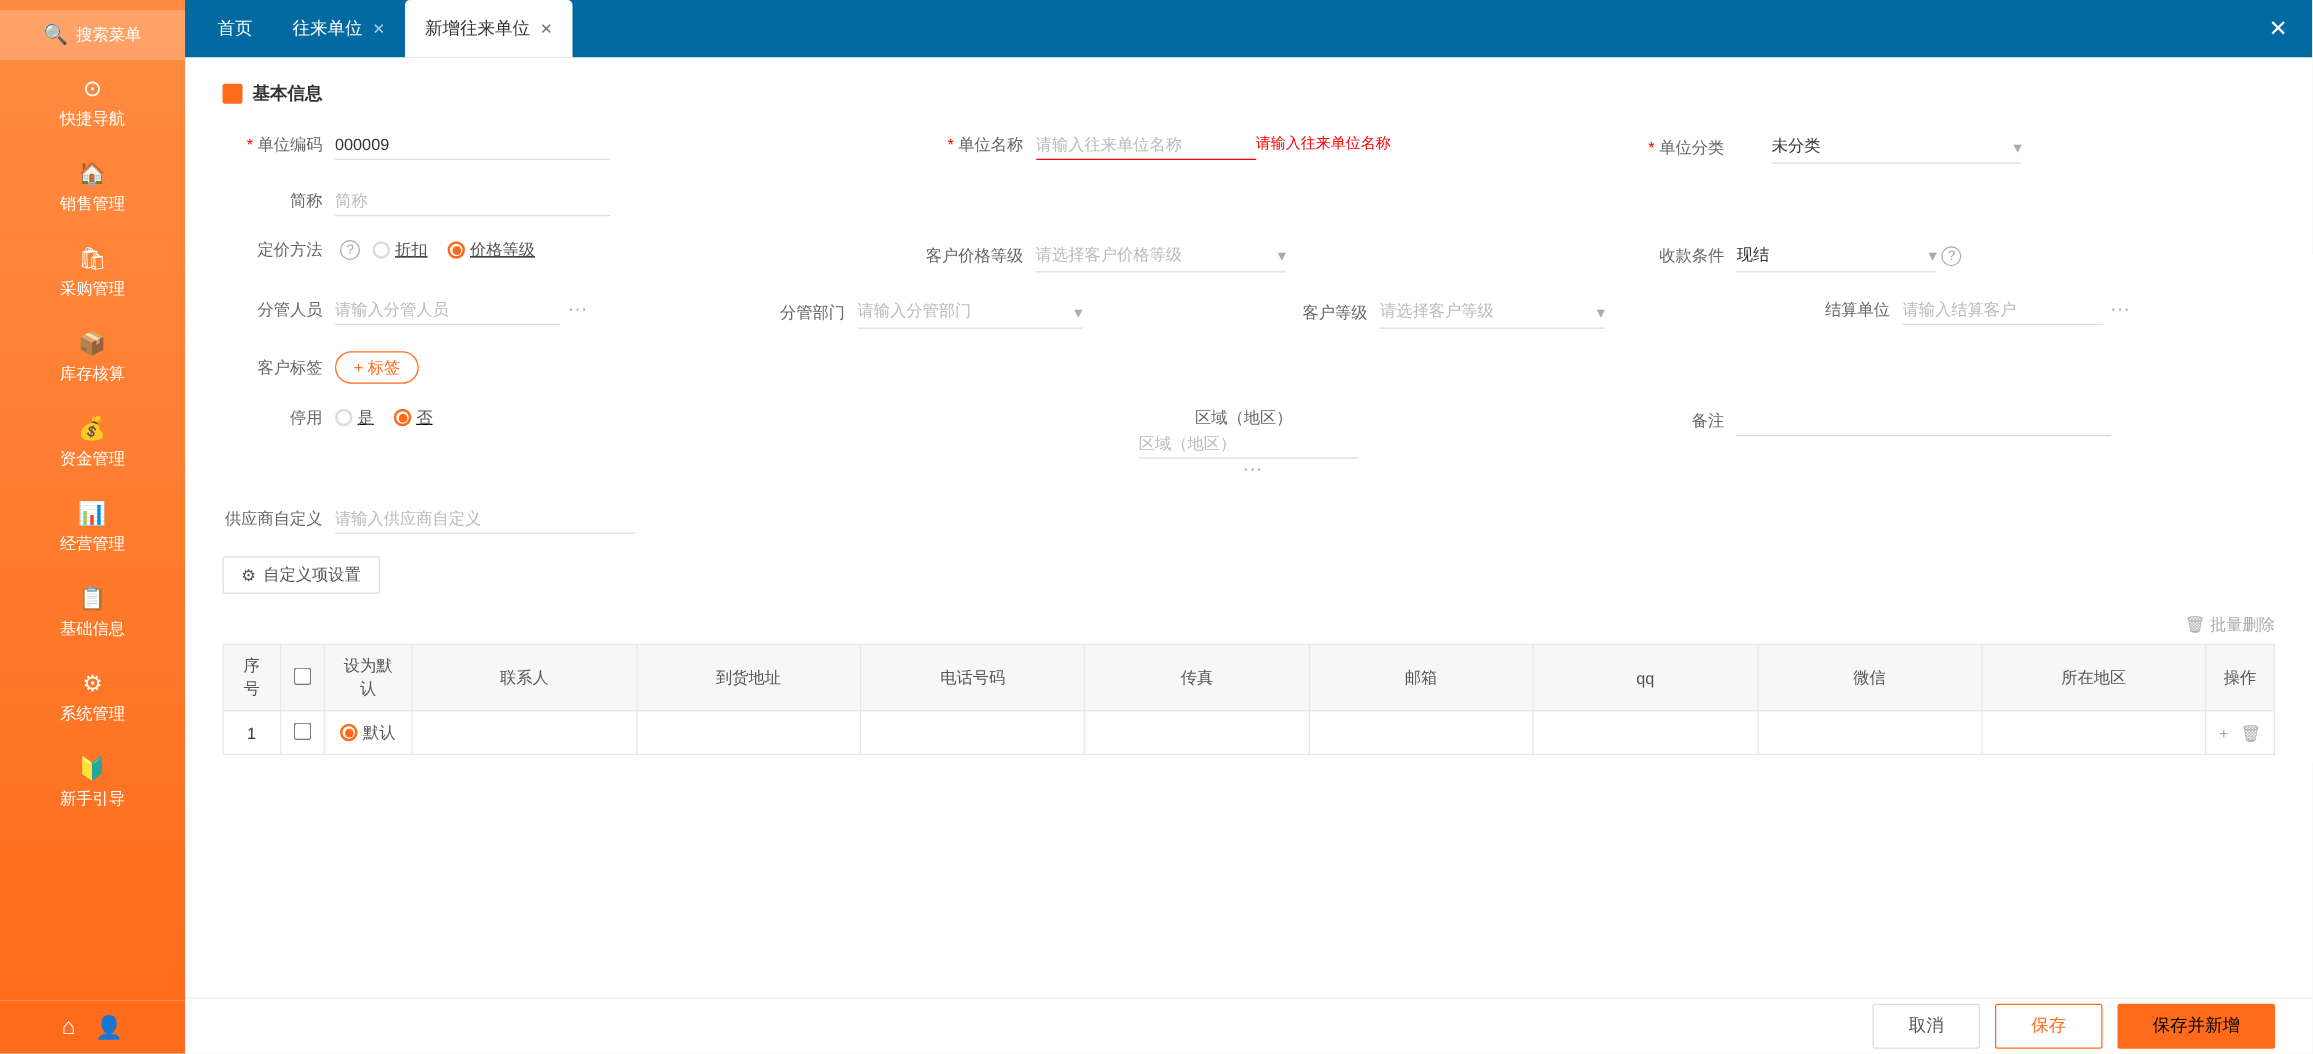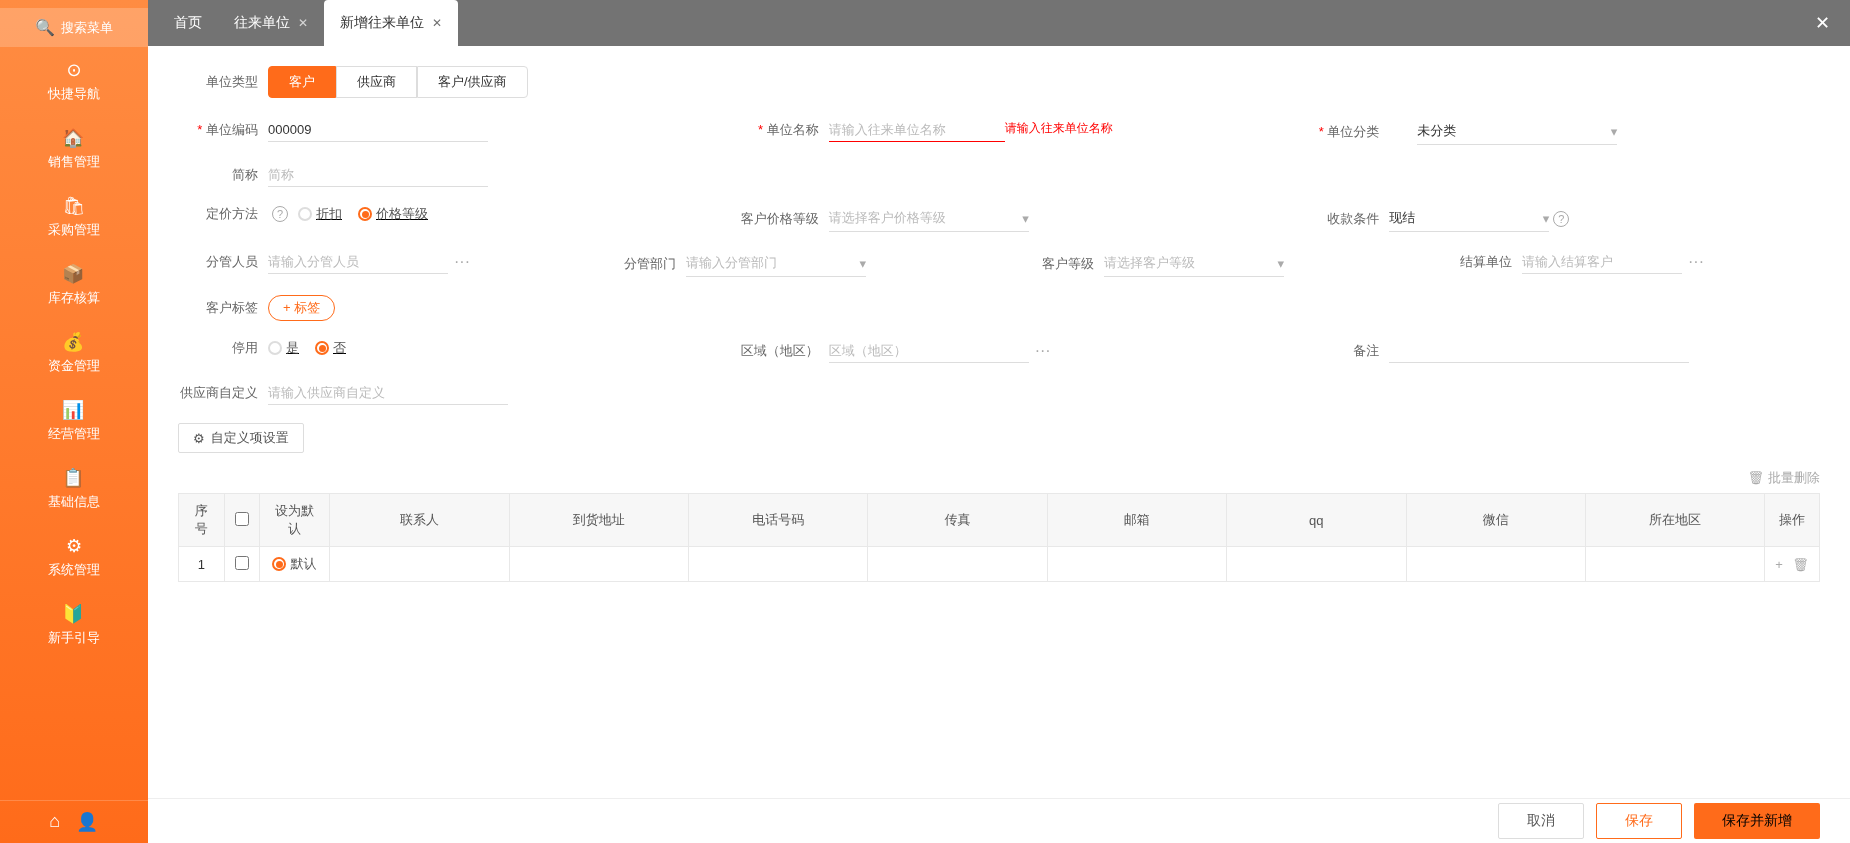--- a/index.html
+++ b/index.html
@@ -52,21 +52,21 @@
     
     .main-content {
       flex: 1;
       display: flex;
       flex-direction: column;
       overflow: hidden;
     }
 
     
     .tab-bar {
-      background: #737373;
+      background: #0369a1;
       display: flex;
       align-items: center;
       height: 46px;
       padding: 0 10px;
       flex-shrink: 0;
     }
     .tab {
       display: flex;
       align-items: center;
       padding: 0 16px;
@@ -394,27 +394,25 @@
     <div class="tab active">
       <span>新增往来单位</span>
       <span class="close-btn">✕</span>
     </div>
     <div class="tab-spacer"></div>
     <div class="tab-close-all">✕</div>
   </div>
 
   <div class="page-body">
 
-
-    <div class="unit-type-row">
-      <span class="form-label">单位类型</span>
-      <button class="btn-type active">客户</button>
-      <button class="btn-type">供应商</button>
-      <button class="btn-type">客户/供应商</button>
-    </div>
+    <div class="section-title">
+      <span class="section-title-icon"></span>
+      <span>基本信息</span>
+    </div>
+
 
     <div class="form-row">
       <div class="form-field">
         <span class="form-label required">单位编码</span>
         <input type="text" class="form-input" value="000009" style="max-width: 220px;">
       </div>
       <div class="form-field" style="margin-left:40px;">
         <span class="form-label required">单位名称</span>
         <div class="field-wrap">
           <input type="text" class="form-input error" placeholder="请输入往来单位名称" style="max-width: 240px;">
@@ -510,21 +508,21 @@
           <label class="radio-item">
             <div class="radio-circle"></div>
             <span>是</span>
           </label>
           <label class="radio-item">
             <div class="radio-circle checked"></div>
             <span>否</span>
           </label>
         </div>
       </div>
-      <div class="form-field" style="margin-left:40px;">
+      <div class="form-field" style="margin-left:40px;flex-direction:column;">
         <span class="form-label">区域（地区）</span>
         <input type="text" class="form-input" placeholder="区域（地区）" style="max-width: 200px;">
         <span class="form-dots">···</span>
       </div>
       <div class="form-field" style="margin-left:40px;">
         <span class="form-label">备注</span>
         <input type="text" class="form-input" style="max-width: 300px; flex: 1 1 0%;">
       </div>
     </div>
 

